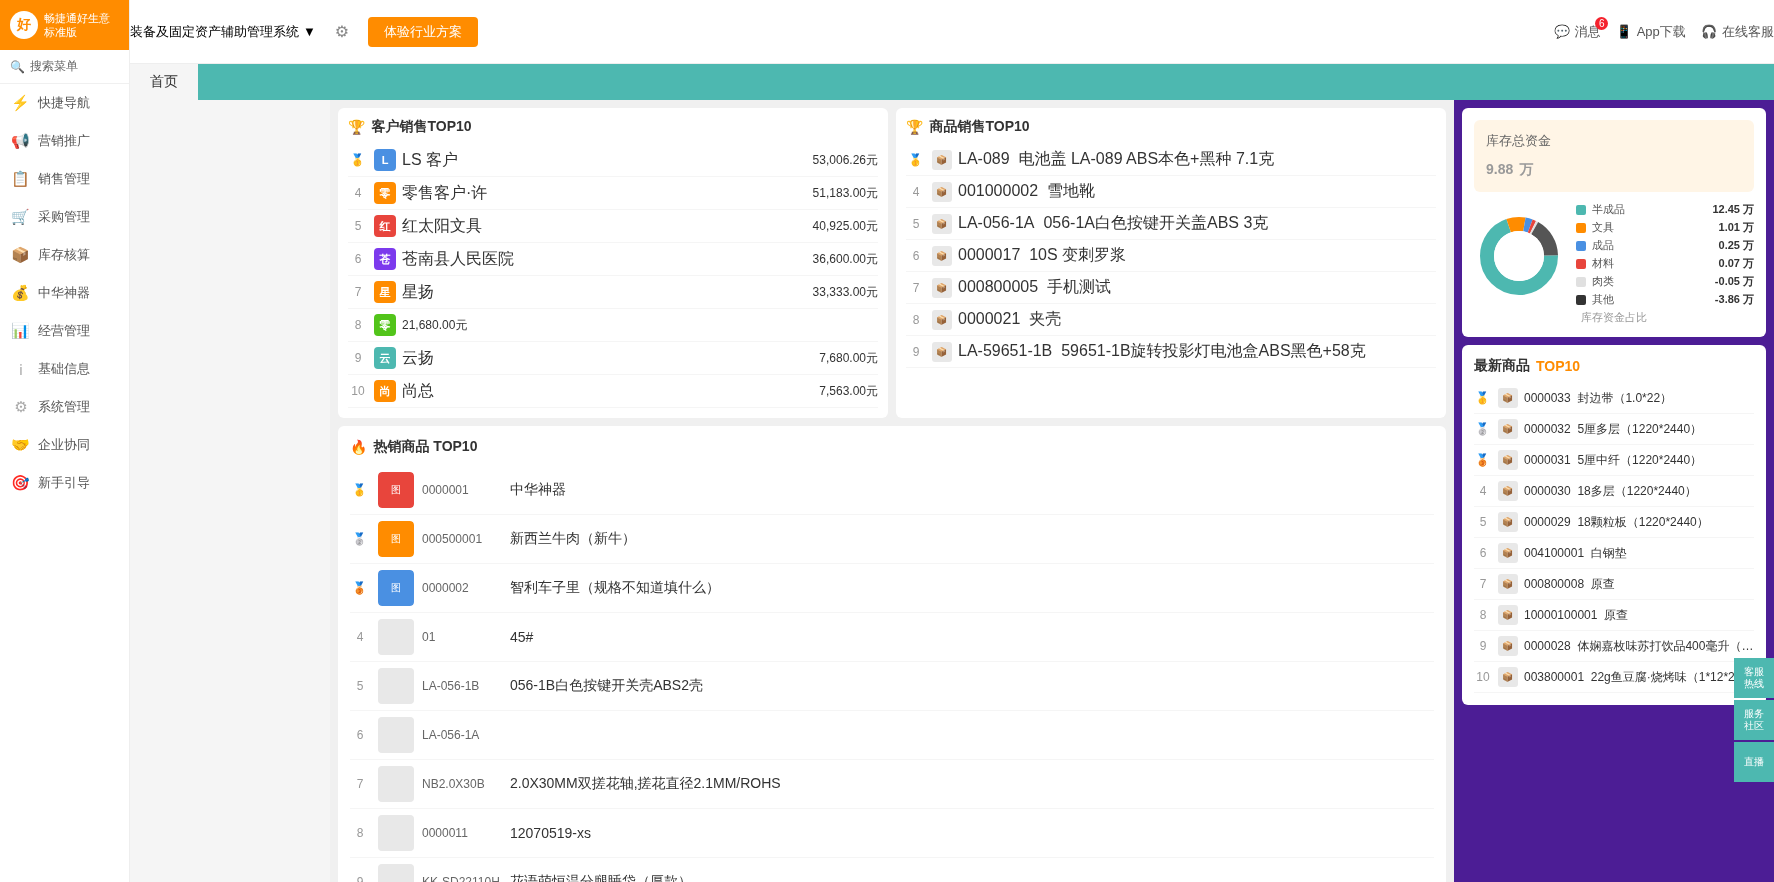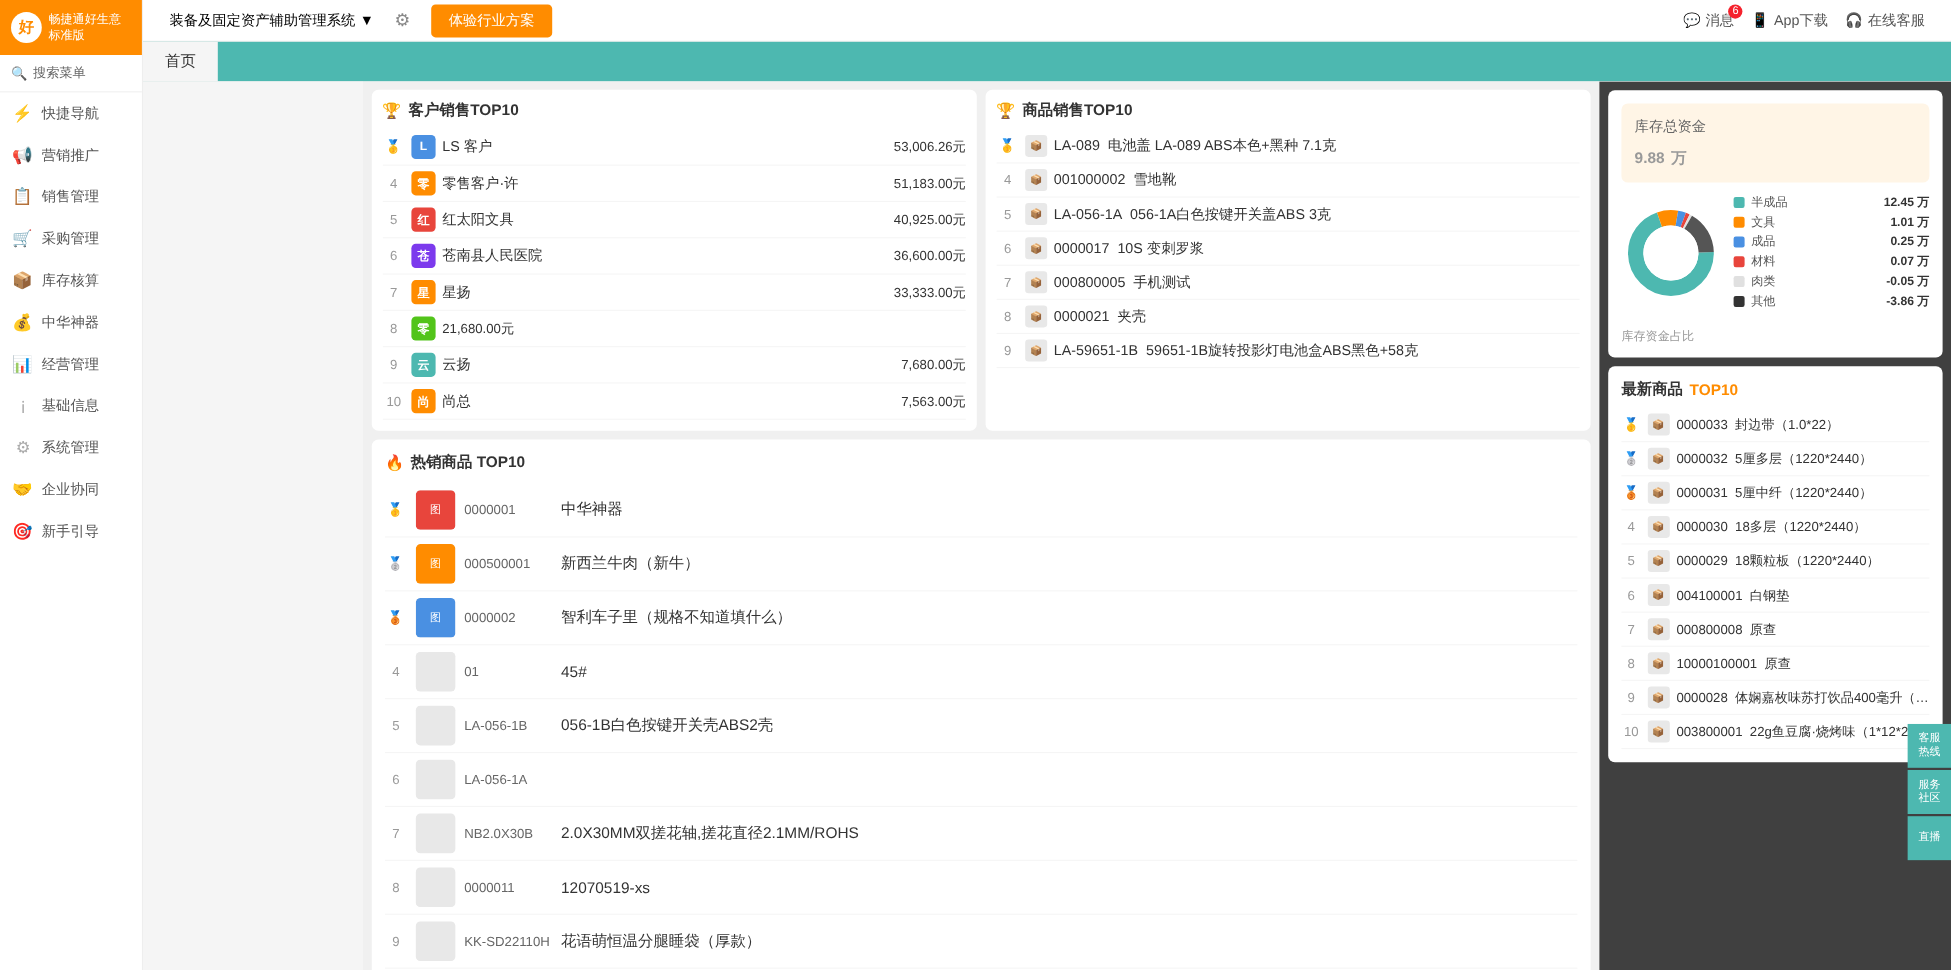--- a/index.html
+++ b/index.html
@@ -71,26 +71,26 @@
     
     .main-content {
       flex: 1;
       display: flex;
       flex-direction: column;
       overflow: hidden;
     }
 
     
     .top-header {
-      height: 38px;
+      height: 64px;
       background: #fff;
       border-bottom: 1px solid #eee;
       display: flex;
       align-items: center;
-      padding: 0 24px;
+      padding: 0 0;
       gap: 12px;
     }
     .header-dropdown {
       display: flex;
       align-items: center;
       gap: 4px;
       cursor: pointer;
     }
     .header-settings {
       width: 28px;
@@ -222,21 +222,21 @@
       height: 22px;
       border-radius: 4px;
       display: flex;
       align-items: center;
       justify-content: center;
       color: #fff;
       font-size: 11px;
       font-weight: bold;
       flex-shrink: 0;
     }
-    .rank-name { flex: 1; font-size: 13px; color: #333; overflow: hidden; text-overflow: ellipsis; white-space: nowrap; }
+    .rank-name { flex: 1; font-size: 16px; color: #333; overflow: hidden; text-overflow: ellipsis; white-space: nowrap; }
     .rank-value { font-size: 12px; color: #333; white-space: nowrap; }
 
     
     .hot-products-card {
       background: #fff;
       border-radius: 6px;
       padding: 12px;
     }
     .hot-products-title {
       font-size: 14px;
@@ -267,21 +267,21 @@
       font-size: 10px;
       overflow: hidden;
       flex-shrink: 0;
     }
     .hot-product-code { font-size: 12px; color: #666; width: 80px; flex-shrink: 0; }
     .hot-product-name { flex: 1; font-size: 14px; color: #333; overflow: hidden; text-overflow: ellipsis; white-space: nowrap; }
 
     
     .right-panel {
       width: 320px;
-      background: #404040;
+      background: #4c1d95;
       padding: 8px;
       overflow-y: auto;
       flex-shrink: 0;
       display: flex;
       flex-direction: column;
       gap: 8px;
     }
     .inventory-card {
       background: #fff;
       border-radius: 6px;
@@ -325,21 +325,22 @@
       width: 10px;
       height: 10px;
       border-radius: 2px;
       flex-shrink: 0;
     }
     .legend-name { flex: 1; }
     .legend-value { color: #333; font-weight: bold; }
     .inventory-sub-title {
       font-size: 11px;
       color: #999;
-      margin-top: 14px;
+      margin-top: 0;
+      text-align: center;
     }
 
     
     .new-products-card {
       background: #fff;
       border-radius: 6px;
       padding: 12px;
     }
     .new-products-title {
       font-size: 14px;

